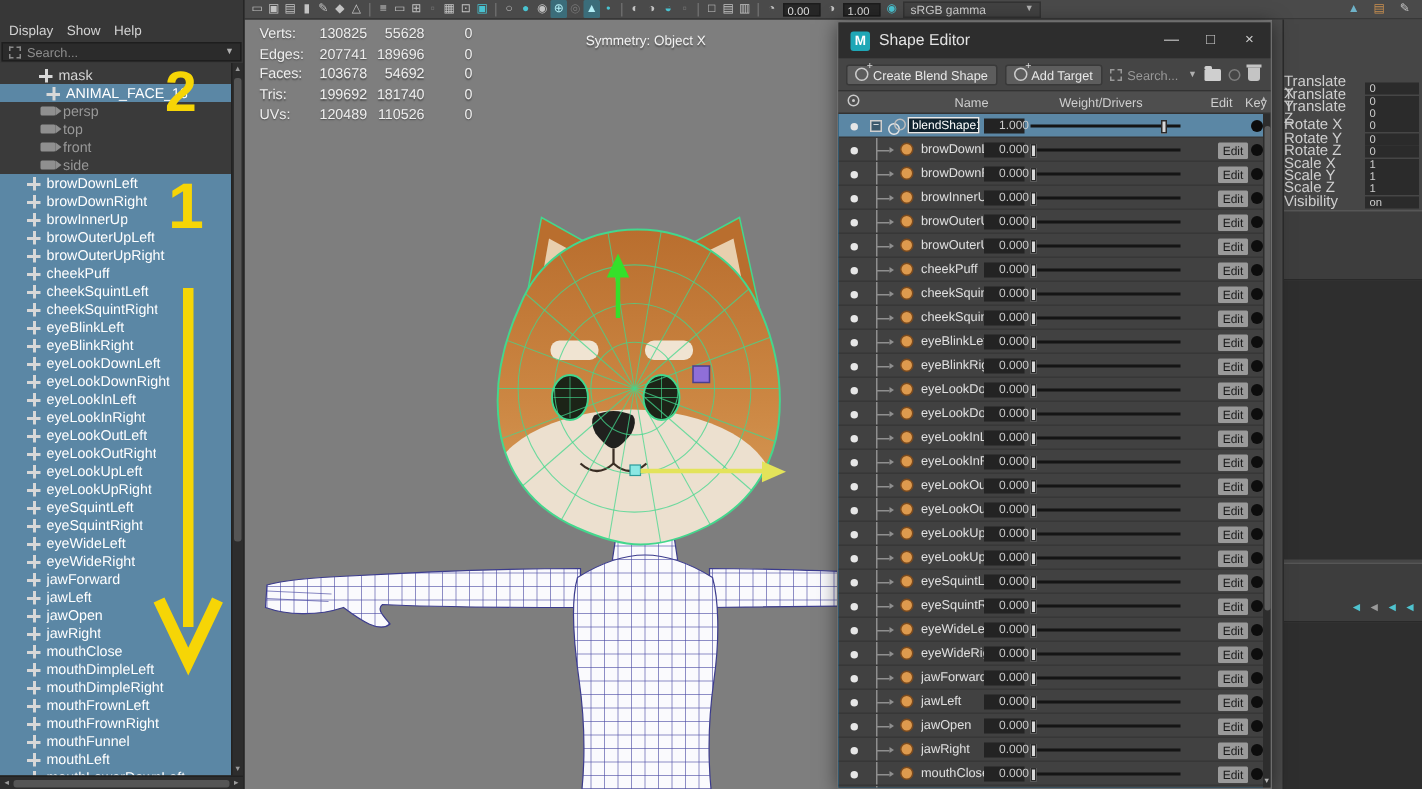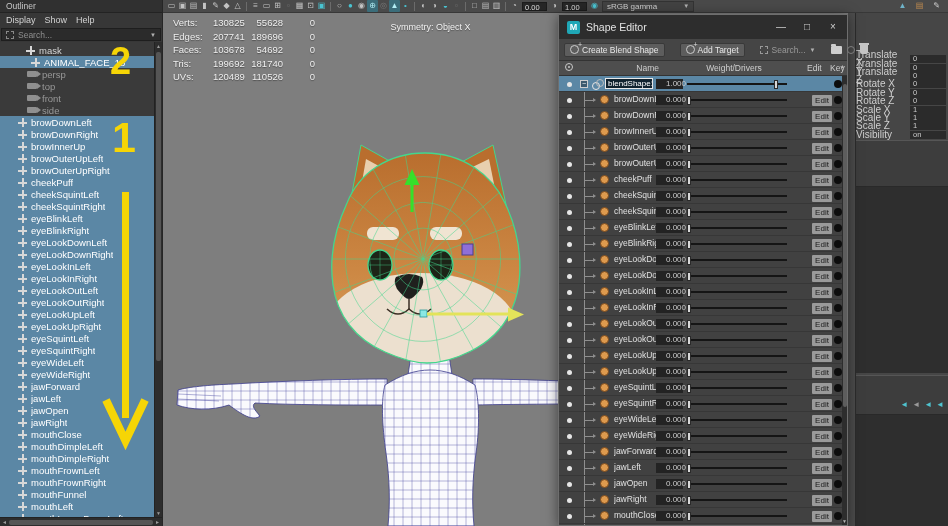--- a/index.html
+++ b/index.html
@@ -61,21 +61,21 @@
   .cb-sec.dark{background:#2e2e2e}
   .cb-keys{position:absolute;top:388px;right:4px;display:flex;gap:4px;font-size:8px;line-height:8px}
 
   
   .sew{position:absolute;left:558px;top:14px;width:290px;height:512px;background:#404040;border:1px solid #6e6e6e;box-shadow:0 2px 12px rgba(0,0,0,.5);z-index:30}
   .se-titlebar{height:24px;background:#2d2d2d;display:flex;align-items:center;padding:0 8px;gap:6px}
   .se-micon{width:13px;height:13px;background:#1fa7b6;border-radius:2px;color:#fff;font-weight:bold;font-size:9px;line-height:13px;text-align:center;flex:none}
   .se-title{font-size:10.5px;color:#e3e3e3}
   .se-winbtns{margin-left:auto;display:flex;gap:14px}
   .se-winbtn{width:12px;text-align:center;font-size:10px;color:#cfcfcf;line-height:22px}
-  .se-toolbar{position:absolute;top:24px;left:0;right:0;height:22px;background:#454545;border-bottom:1px solid #333;display:flex;align-items:center;padding:0 5px;gap:15px}
+  .se-toolbar{position:absolute;top:24px;left:0;right:0;height:22px;background:#454545;border-bottom:1px solid #333;display:flex;align-items:center;padding:0 5px;gap:5px}
   .se-btn{display:flex;align-items:center;gap:3px;background:#5d5d5d;border:1px solid #393939;border-radius:2px;padding:0 5px;font-size:8.5px;color:#e8e8e8;height:14px;white-space:nowrap}
   .ic-create{position:relative;width:9px;height:9px;border:1px solid #ccc;border-radius:50%;flex:none}
   .ic-create::after{content:"+";position:absolute;top:-5px;right:-4px;font-size:7px;color:#ddd}
   .se-search{display:flex;align-items:center;gap:4px;margin-left:auto;width:96px;color:#999;font-size:8.5px}
   .ic-mag{position:relative;width:8px;height:8px;border:1px dashed #999;flex:none}
   .se-search-text{flex:1}
   .se-tbicons{display:flex;gap:5px;align-items:center;padding-right:2px}
   .ic-folder{position:relative;width:11px;height:8px;background:#cfcfcf;border-radius:1px}
   .ic-folder::before{content:"";position:absolute;top:-2px;left:0;width:5px;height:2px;background:#cfcfcf;border-radius:1px 1px 0 0}
   .ic-ring{width:8px;height:8px;border:1.5px solid #7d7d7d;border-radius:50%}
@@ -427,21 +427,20 @@
     <div class="cb-sec dark" style="top:402px;height:111px"></div>
     <div class="cb-keys" id="cb-keys">
         <span style="color: rgb(79, 195, 207);">◄</span>
         <span style="color: rgb(154, 154, 154);">◄</span>
         <span style="color: rgb(79, 195, 207);">◄</span>
         <span style="color: rgb(79, 195, 207);">◄</span>
       </div>
   </div>
 
   <div class="outliner">
-    <div class="ol-tab">Outliner</div>
     <div class="ol-menus">
       <span>Display</span>
       <span>Show</span>
       <span>Help</span>
     </div>
     <div class="ol-search">
       <span class="ic-selbox"></span>
       <span class="ol-search-text">Search...</span>
       <span class="ol-caret">▼</span>
     </div>

